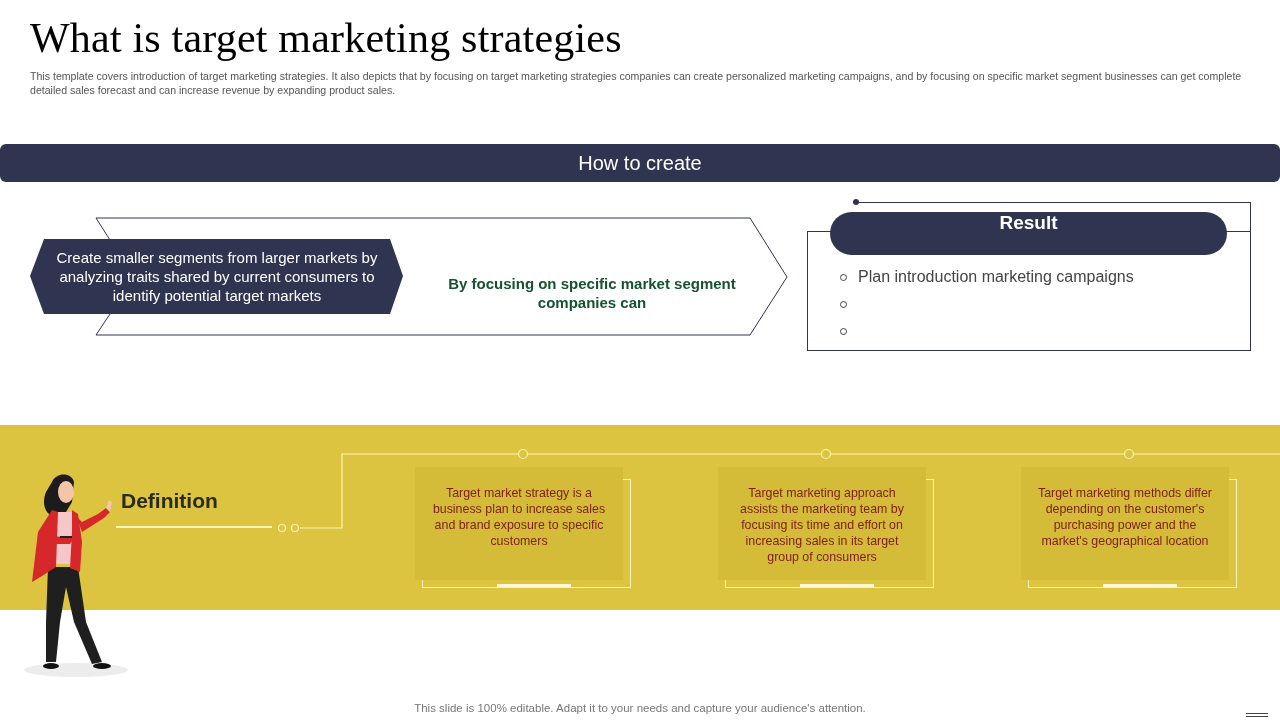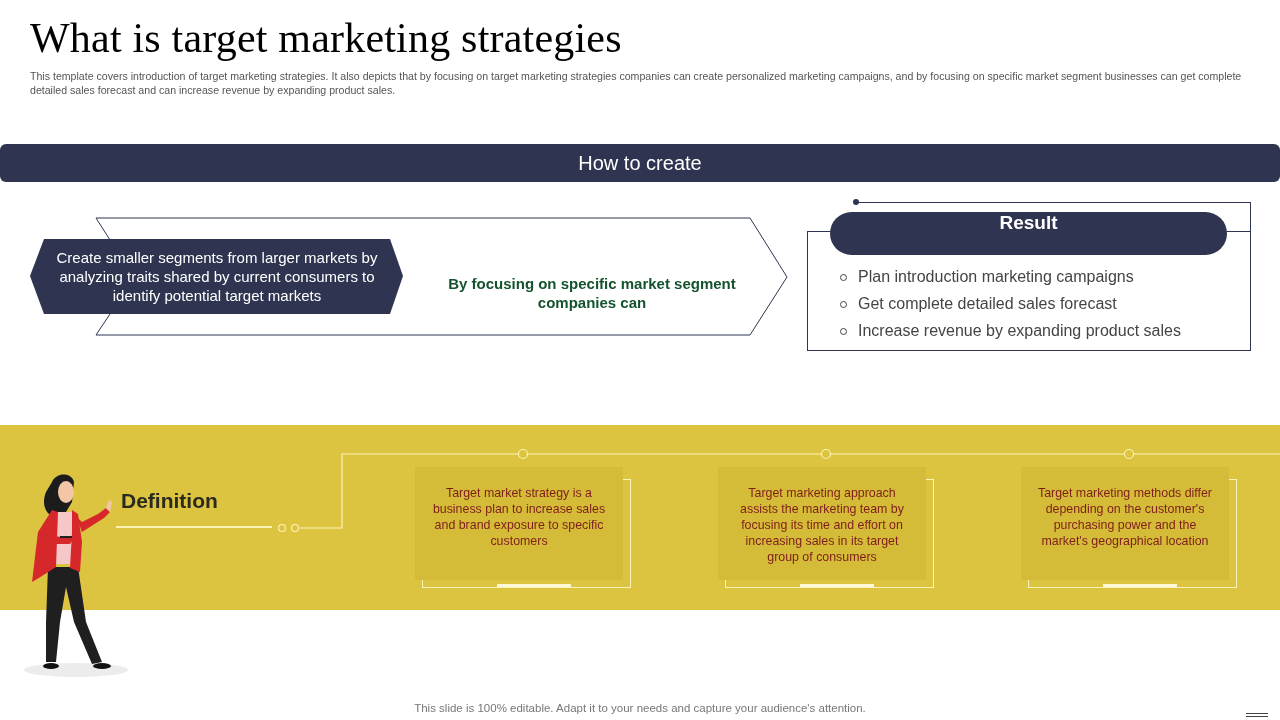--- a/index.html
+++ b/index.html
@@ -63,25 +63,23 @@
 <div class="result-pill">
   <span>Result</span>
 </div>
 <ul class="result-list">
   <li>
     <span class="bullet"></span>
     <span>Plan introduction marketing campaigns</span>
   </li>
   <li>
     <span class="bullet"></span>
-    <span>Get complete detailed sales forecast</span>
   </li>
   <li>
     <span class="bullet"></span>
-    <span>Increase revenue by expanding product sales</span>
   </li>
 </ul>
 
 <div class="yellow-band"></div>
 
 <svg class="conn-svg" width="1280" height="185" viewBox="0 0 1280 185">
   <g stroke="#fbf3b7" stroke-width="1.2" fill="none">
     <path d="M300 103 H342 V29 H1280"></path>
     <circle cx="282" cy="103" r="3.5"></circle>
     <circle cx="295" cy="103" r="3.5"></circle>

